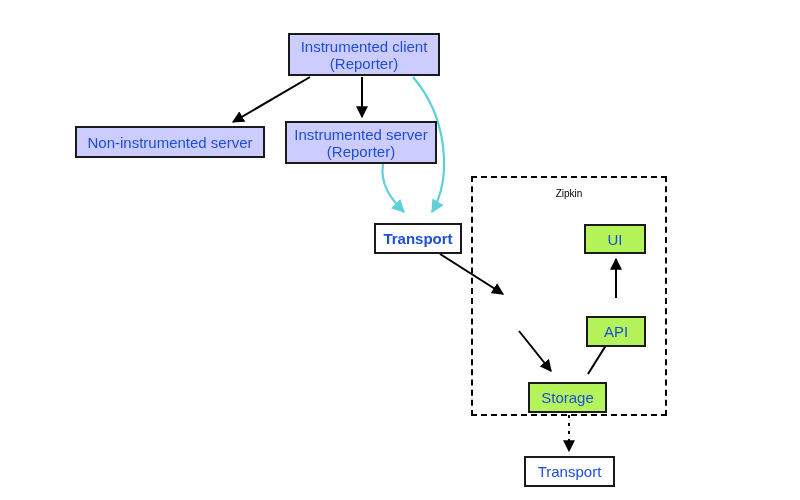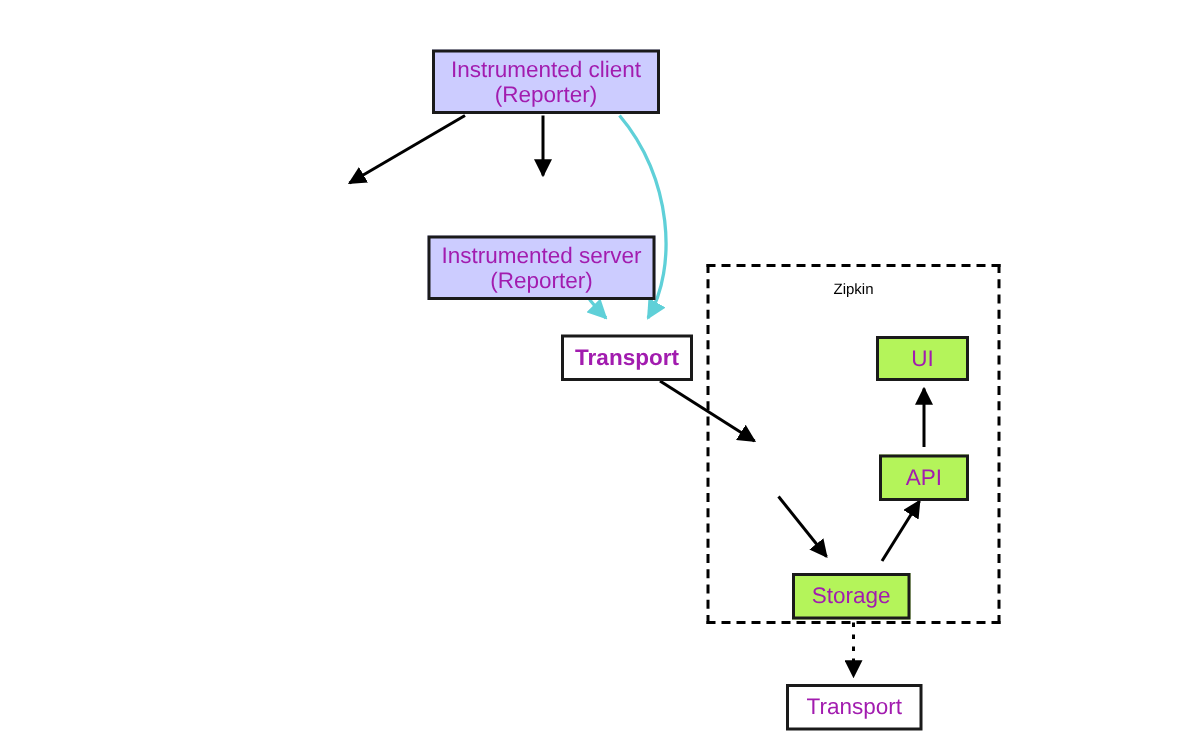--- a/index.html
+++ b/index.html
@@ -29,21 +29,21 @@
   }
   .node {
     position: absolute;
     box-sizing: border-box;
     display: flex;
     align-items: center;
     justify-content: center;
     text-align: center;
     font-size: 15px;
     line-height: 17px;
-    color: #a21caf;
+    color: #1d4ed8;
     white-space: pre-line;
     z-index: 3;
   }
   .node-lavender {
     background: #ccccff;
     border: 2px solid #1a1a1a;
   }
   .node-green {
     background: #b4f45a;
     border: 2px solid #1a1a1a;
@@ -100,28 +100,29 @@
 
     <path d="M 569 407 L 569 451" fill="none" stroke="#000000" stroke-width="2" stroke-dasharray="3 5" marker-end="url(#arrow-black)"></path>
   </svg>
 
   <div class="group-box" style="left:471px; top:176px; width:196px; height:240px;"></div>
   <div class="group-label" style="left:471px; top:188px; width:196px;">Zipkin</div>
 
   <div class="node node-lavender" style="left:288px; top:33px; width:152px; height:43px;">Instrumented client
 (Reporter)</div>
 
+  <div class="node node-lavender" style="left:75px; top:126px; width:190px; height:32px;">Non-instrumented server</div>
 
-  <div class="node node-lavender" style="left:285px; top:121px; width:152px; height:43px;margin-top:36px;">Instrumented server
+  <div class="node node-lavender" style="left:285px; top:121px; width:152px; height:43px;">Instrumented server
 (Reporter)</div>
 
   <div class="node node-white" style="left:374px; top:223px; width:88px; height:31px;font-weight:bold;">Transport</div>
 
   <div class="node node-green" style="left:584px; top:224px; width:62px; height:30px;">UI</div>
 
 
-  <div class="node node-green" style="left:586px; top:303px; width:60px; height:31px;">API</div>
+  <div class="node node-green" style="left:586px; top:316px; width:60px; height:31px;">API</div>
 
   <div class="node node-green" style="left:528px; top:382px; width:79px; height:31px;">Storage</div>
 
   <div class="node node-white" style="left:524px; top:456px; width:91px; height:31px;">Transport</div>
 
 </div>
 
 </body></html>

